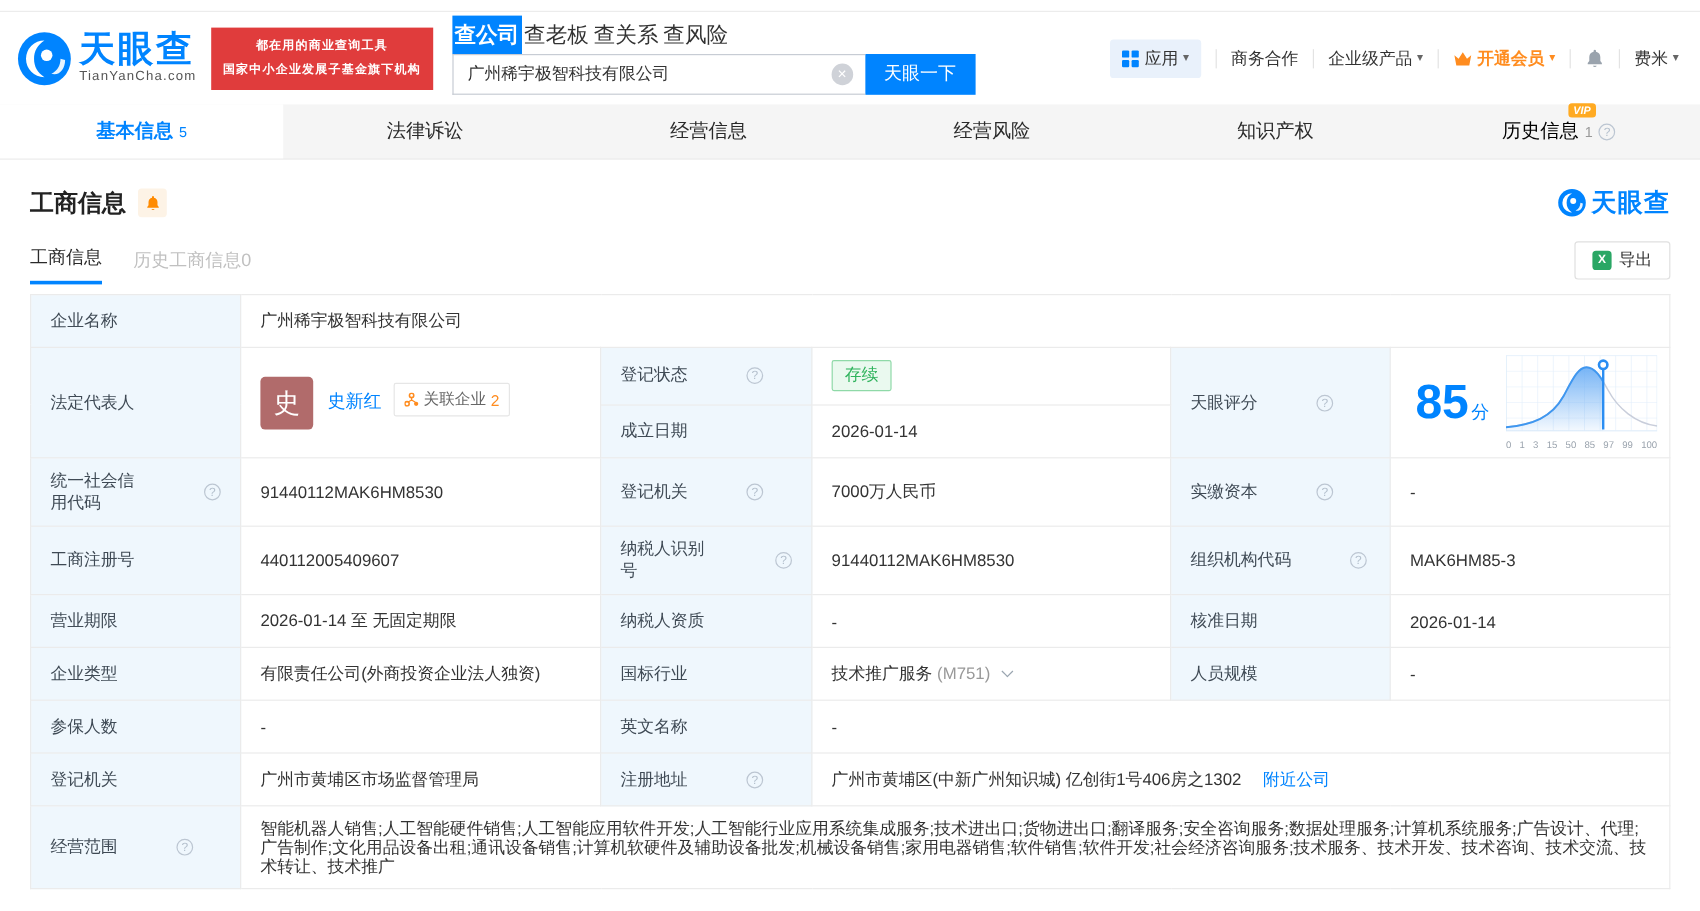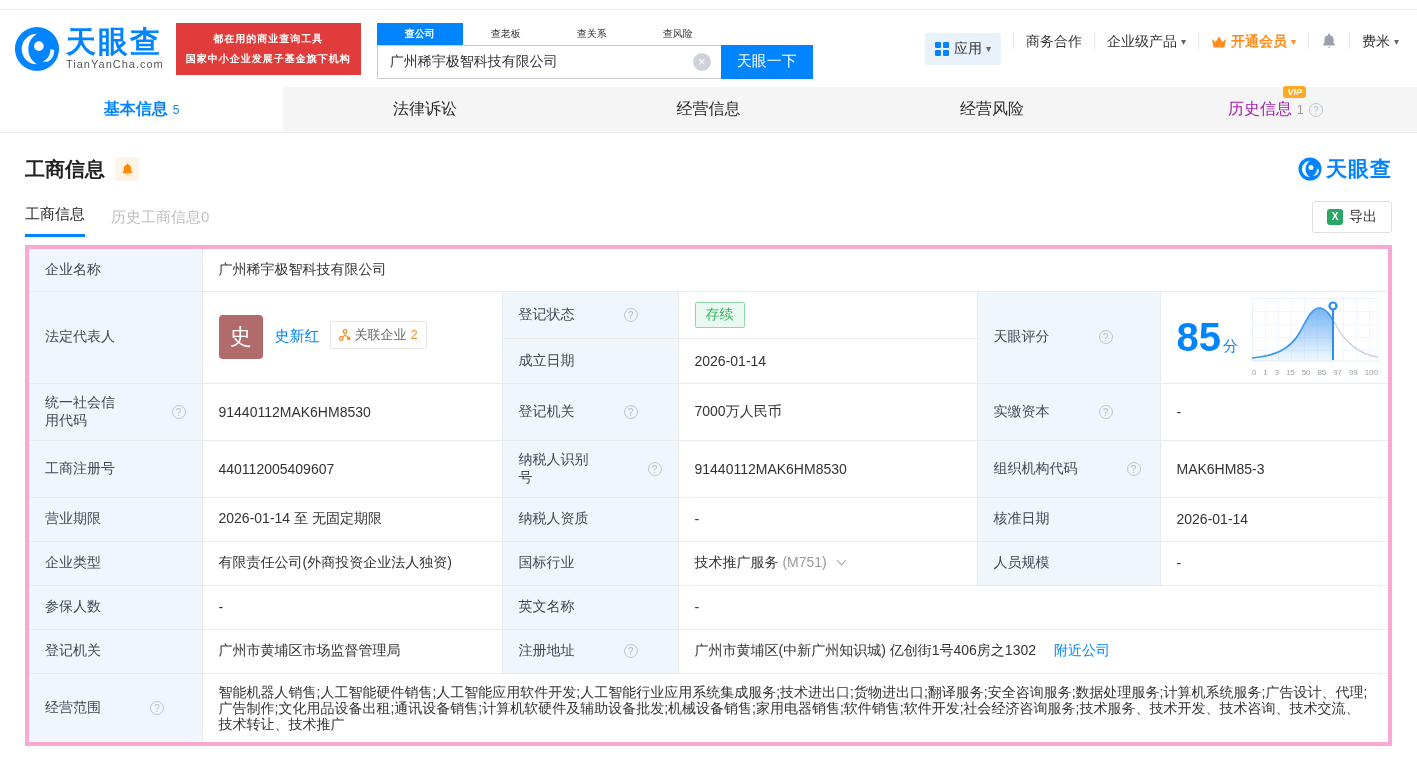--- a/index.html
+++ b/index.html
@@ -11,50 +11,50 @@
   .hdr { height:77px; display:flex; align-items:center; padding:0 18px 0 14px; background:#fff; }
   .logo { display:flex; align-items:center; cursor:pointer; }
   .logo svg { width:46px; height:46px; }
   .logo-txt { margin-left:6px; }
   .logo-brand { font-size:30px; font-weight:700; color:#0084ff; letter-spacing:2px; line-height:30px; }
   .logo-domain { font-size:11px; color:#555; letter-spacing:1px; margin-top:1px; }
   .slogan { background:#e03c3c; color:#fff; font-size:10px; font-weight:700; text-align:center;
     padding:6px 10px; line-height:20px; margin-left:12px; letter-spacing:1px; }
   .search { margin-left:16px; width:436px; }
   .search-tabs { display:flex; align-items:flex-end; height:26px; }
-  .stab { font-size:10px; color:#333; padding:4px 28px; cursor:pointer; }
+  .stab { font-size:18px; color:#333; padding:4px 2px; cursor:pointer; }
   .stab.active { background:#0084ff; color:#fff; font-weight:700; }
   .search-row { display:flex; }
   .search-box { position:relative; flex:1; }
   .search-box input { width:100%; height:34px; border:1px solid #c7ccd4; border-right:none;
     padding:0 34px 0 12px; font-size:14px; color:#333; outline:none;
     font-family:"Liberation Sans","DejaVu Sans",sans-serif; }
   .clear { position:absolute; right:10px; top:8px; width:18px; height:18px; border-radius:50%;
     background:#cfd2d8; color:#fff; font-size:13px; line-height:18px; text-align:center; cursor:pointer; }
   .search-btn { width:92px; height:34px; background:#0084ff; color:#ffffff; border:none; font-size:15px;
     cursor:pointer; font-family:"Liberation Sans","DejaVu Sans",sans-serif; }
-  .hnav { margin-left:auto; display:flex; align-items:flex-start; font-size:14px; color:#333; white-space:nowrap; }
+  .hnav { margin-left:auto; display:flex; align-items:center; font-size:14px; color:#333; white-space:nowrap; }
   .hnav a { color:#333; text-decoration:none; cursor:pointer; display:inline-flex; align-items:center; }
   .divider { width:1px; height:16px; background:#e3e3e3; margin:0 12px; }
   .apps { display:flex; align-items:center; background:#e9f1fb; border-radius:3px; padding:7px 10px; cursor:pointer; }
   .grid-icon { width:14px; height:14px; display:inline-grid; grid-template-columns:6px 6px; gap:2px; margin-right:5px; }
   .grid-icon i { width:6px; height:6px; background:#0084ff; border-radius:1px; }
   .caret { font-size:10px; color:#666; margin-left:4px; }
   .vip-link { color:#ff8c1f !important; font-weight:700; }
   .vip-link .caret { color:#ff8c1f; }
   .vip-link svg { margin-right:4px; }
   .bellwrap { cursor:pointer; display:inline-flex; }
 
   
   .main-tabs { display:flex; height:46px; background:#f5f5f5; border-bottom:1px solid #ececec; }
   .mtab { flex:1; display:flex; align-items:center; justify-content:center; font-size:16px; color:#2a2a2a;
     cursor:pointer; position:relative; }
   .mtab.active { background:#fff; color:#0084ff; font-weight:700; }
   .mtab-count { font-size:12px; color:#0084ff; margin-left:5px; font-weight:400; }
-  .mtab.hist .mtab-label { color:#a21caf; }
+  .mtab.hist .mtab-label { color:#000000; }
   .mtab-count.gray { color:#999; }
   .hist-wrap { position:relative; }
   .vip-badge { position:absolute; top:-13px; right:-14px; background:#ffaa22; color:#fff; font-size:9px;
     font-weight:700; font-style:italic; border-radius:3px; padding:1px 4px; line-height:10px; }
   .help-icon { display:inline-block; width:14px; height:14px; border:1px solid #bcc6d2; border-radius:50%;
     color:#b3bfcc; font-size:10px; line-height:13px; text-align:center; margin-left:5px; cursor:pointer;
     flex:none; }
 
   
   .content { padding:0 25px; }
@@ -69,21 +69,21 @@
   .subtab-row { display:flex; align-items:flex-end; margin-top:18px; }
   .subtab { font-size:15px; color:#c0c0c0; margin-right:26px; padding-bottom:10px; cursor:pointer; display:inline-block; }
   .subtab.active { color:#2a2a2a; border-bottom:3px solid #0084ff; }
   .export-btn { margin-left:auto; height:32px; display:inline-flex; align-items:center; background:#fff;
     border:1px solid #e0e0e0; border-radius:3px; padding:0 14px; font-size:14px; color:#333; cursor:pointer;
     margin-bottom:4px; font-family:"Liberation Sans","DejaVu Sans",sans-serif; }
   .xls-icon { width:16px; height:16px; background:#2aa765; border-radius:3px; color:#fff; font-size:10px;
     font-weight:700; line-height:16px; text-align:center; margin-right:6px; }
 
   
-  .biz-table { width:100%; border-collapse:collapse; margin-top:8px; border:4px solid #f9a8d4; table-layout:fixed; }
+  .biz-table { width:100%; border-collapse:collapse; margin-top:8px; border:1px solid #f9a8d4; table-layout:fixed; }
   .biz-table td { border:1px solid #ebebeb; padding:10px 16px; font-size:14px; color:#333; vertical-align:middle;
     height:44px; }
   td.lbl { background:#eff7fd; color:#3f4a55; }
   td.lbl .inner { display:flex; align-items:center;gap:44px; }
   .link { color:#0084ff; cursor:pointer; text-decoration:none; }
   .muted { color:#999; }
 
   .avatar { width:44px; height:44px; border-radius:4px; background:#b16b6b; color:#fff; font-size:22px;
     display:inline-flex; align-items:center; justify-content:center; vertical-align:middle; }
   .rep-name { color:#0084ff; font-size:15px; margin:0 10px 0 12px; cursor:pointer; }
@@ -194,20 +194,23 @@
     <span class="mtab-count">5</span>
   </div>
   <div class="mtab">
     <span class="mtab-label">法律诉讼</span>
   </div>
   <div class="mtab">
     <span class="mtab-label">经营信息</span>
   </div>
   <div class="mtab">
     <span class="mtab-label">经营风险</span>
+  </div>
+  <div class="mtab">
+    <span class="mtab-label">知识产权</span>
   </div>
   <div class="mtab hist">
     <span class="hist-wrap">
       <span class="mtab-label">历史信息</span>
       <span class="vip-badge">VIP</span>
     </span>
     <span class="mtab-count gray">1</span>
     <span class="help-icon">?</span>
   </div>
 </nav>

